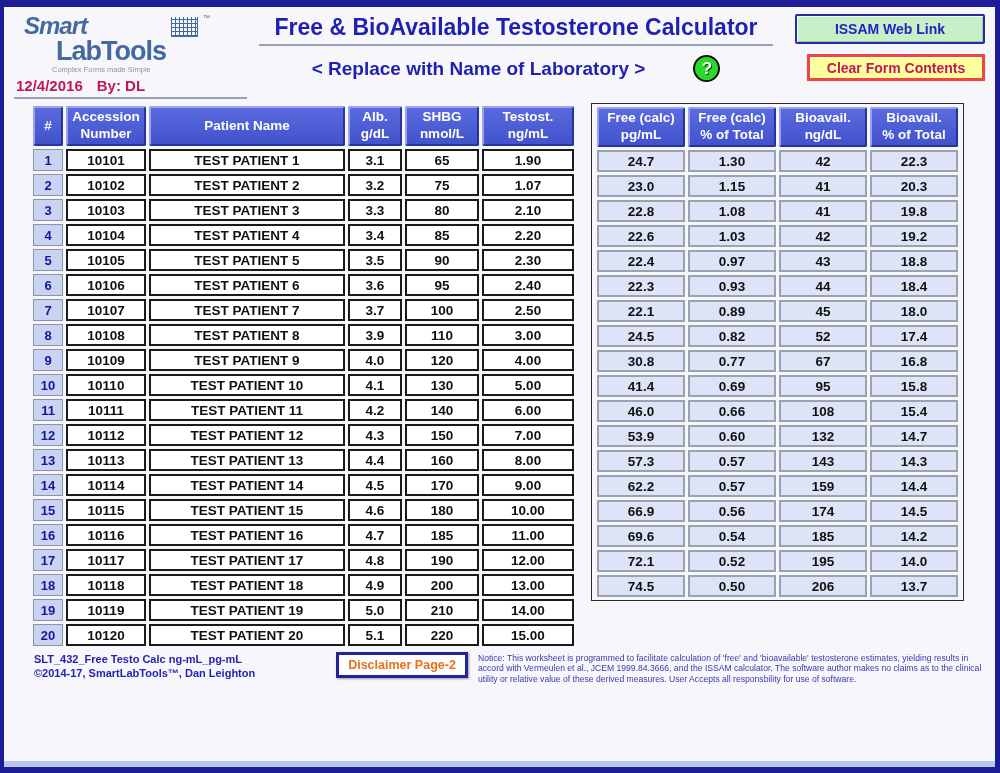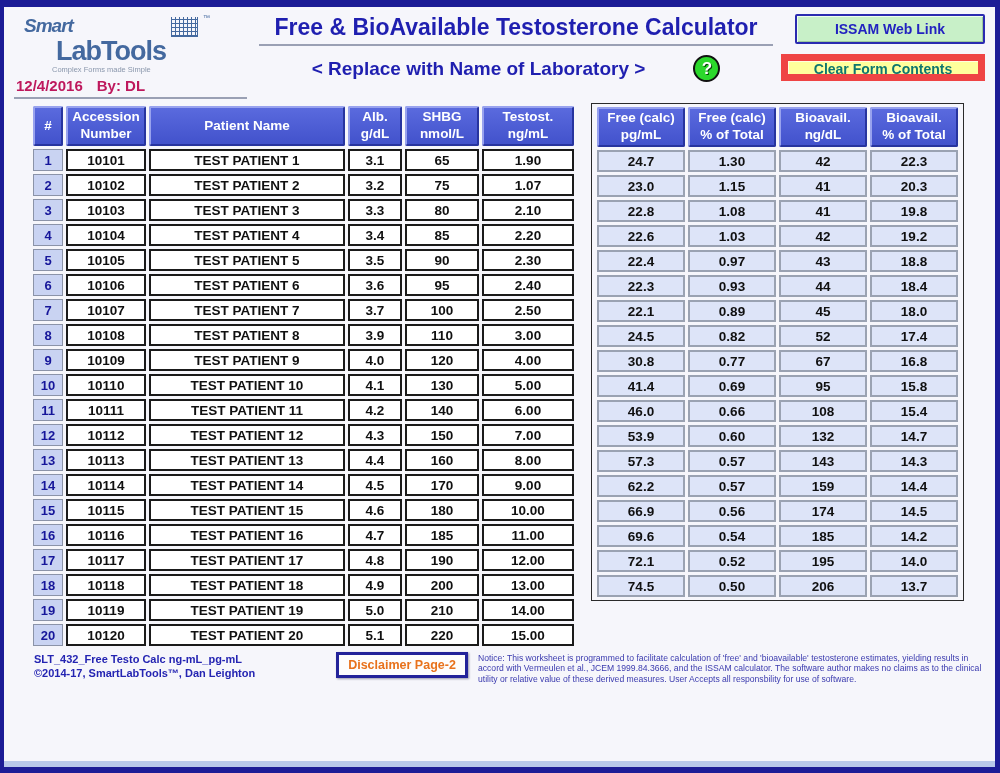--- a/index.html
+++ b/index.html
@@ -9,21 +9,21 @@
     border: 4px solid #1c1c96; border-top-width: 7px; border-bottom-width: 6px; border-right-width: 5px;
     background: #f6f6fb;
     display: flex; flex-direction: column;
     overflow: hidden;
   }
 
   
   .header { display: flex; padding: 4px 10px 0 10px; }
   .header-left { width: 233px; }
   .logo-row { display: flex; align-items: flex-start; gap: 5px; padding: 3px 0 0 10px; }
-  .logo-word-smart { font-size: 19px; font-weight: bold; font-style: italic; color: #44699f; letter-spacing: -1px; line-height: 24px; }
+  .logo-word-smart { font-size: 24px; font-weight: bold; font-style: italic; color: #44699f; letter-spacing: -1px; line-height: 24px; }
   .logo-word-lab { font-size: 27px; font-weight: bold; color: #44699f; letter-spacing: -1px; line-height: 26px; margin-left: 32px; }
   .grid-icon { width: 27px; height: 20px; margin-top: 3px;
     background-image: repeating-linear-gradient(0deg,#44699f 0 1px,transparent 1px 4px),
                       repeating-linear-gradient(90deg,#44699f 0 1px,transparent 1px 4px);
     border-right: 1px solid #44699f; border-bottom: 1px solid #44699f; position: relative; }
   .tm { font-size: 7px; color: #44699f; vertical-align: top; }
   .tagline { font-size: 7.5px; color: #8a97ac; padding-left: 38px; margin-top: 1px; }
   .date-row { font-size: 15px; font-weight: bold; color: #be185d; padding: 3px 0 3px 2px; border-bottom: 2px solid #9aa0b4; display:flex; gap: 14px; }
 
   .header-center { flex: 1; text-align: center; }
@@ -32,22 +32,22 @@
   .subtitle-row { display: flex; align-items: center; justify-content: center; margin-top: 9px; }
   .subtitle { font-size: 19px; font-weight: bold; color: #1f1fb0; white-space: nowrap; text-align: center; }
   .help-icon { width: 27px; height: 27px; border-radius: 50%; background: #2bd82b; border: 2px solid #111;
     color: #fff; font-weight: bold; font-size: 17px; line-height: 23px; text-align: center;
     text-shadow: 1px 1px 0 #064006; margin-left: 48px; cursor: pointer; }
 
   .header-right { width: 200px; display: flex; flex-direction: column; align-items: flex-end; gap: 10px; padding-top: 3px; }
   .btn { font-family: "Liberation Sans", sans-serif; font-weight: bold; cursor: pointer; }
   .btn-issam { width: 190px; height: 30px; background: #c8f0c8; border: 2px solid #2a2ab0;
     color: #2222c0; font-size: 14px; border-radius: 2px; box-shadow: inset 1px 1px 0 #ecffec, inset -1px -1px 0 #9cc89c; }
-  .btn-clear { width: 204px; height: 27px; background: #ffff9c; border: 7px solid #ef4444;
-    color: #0f766e; font-size: 14px; box-shadow: inset 1px 1px 0 #ffffe0; }
+  .btn-clear { width: 178px; height: 27px; background: #ffff9c; border: 3px solid #ef4444;
+    color: #be185d; font-size: 14px; box-shadow: inset 1px 1px 0 #ffffe0; }
 
   
   .tables { display: flex; padding-left: 26px; margin-top: 4px; align-items: flex-start; }
   table { border-collapse: separate; border-spacing: 3px; }
   th.hdr {
     background: linear-gradient(180deg, #5a6ade, #4252cc);
     color: #fff; font-size: 13.5px; font-weight: bold; line-height: 1.25;
     border-top: 2px solid #98a2ee; border-left: 2px solid #98a2ee;
     border-right: 2px solid #27349f; border-bottom: 2px solid #27349f;
     border-radius: 2px; height: 40px; white-space: pre-line; padding: 1px 2px;

